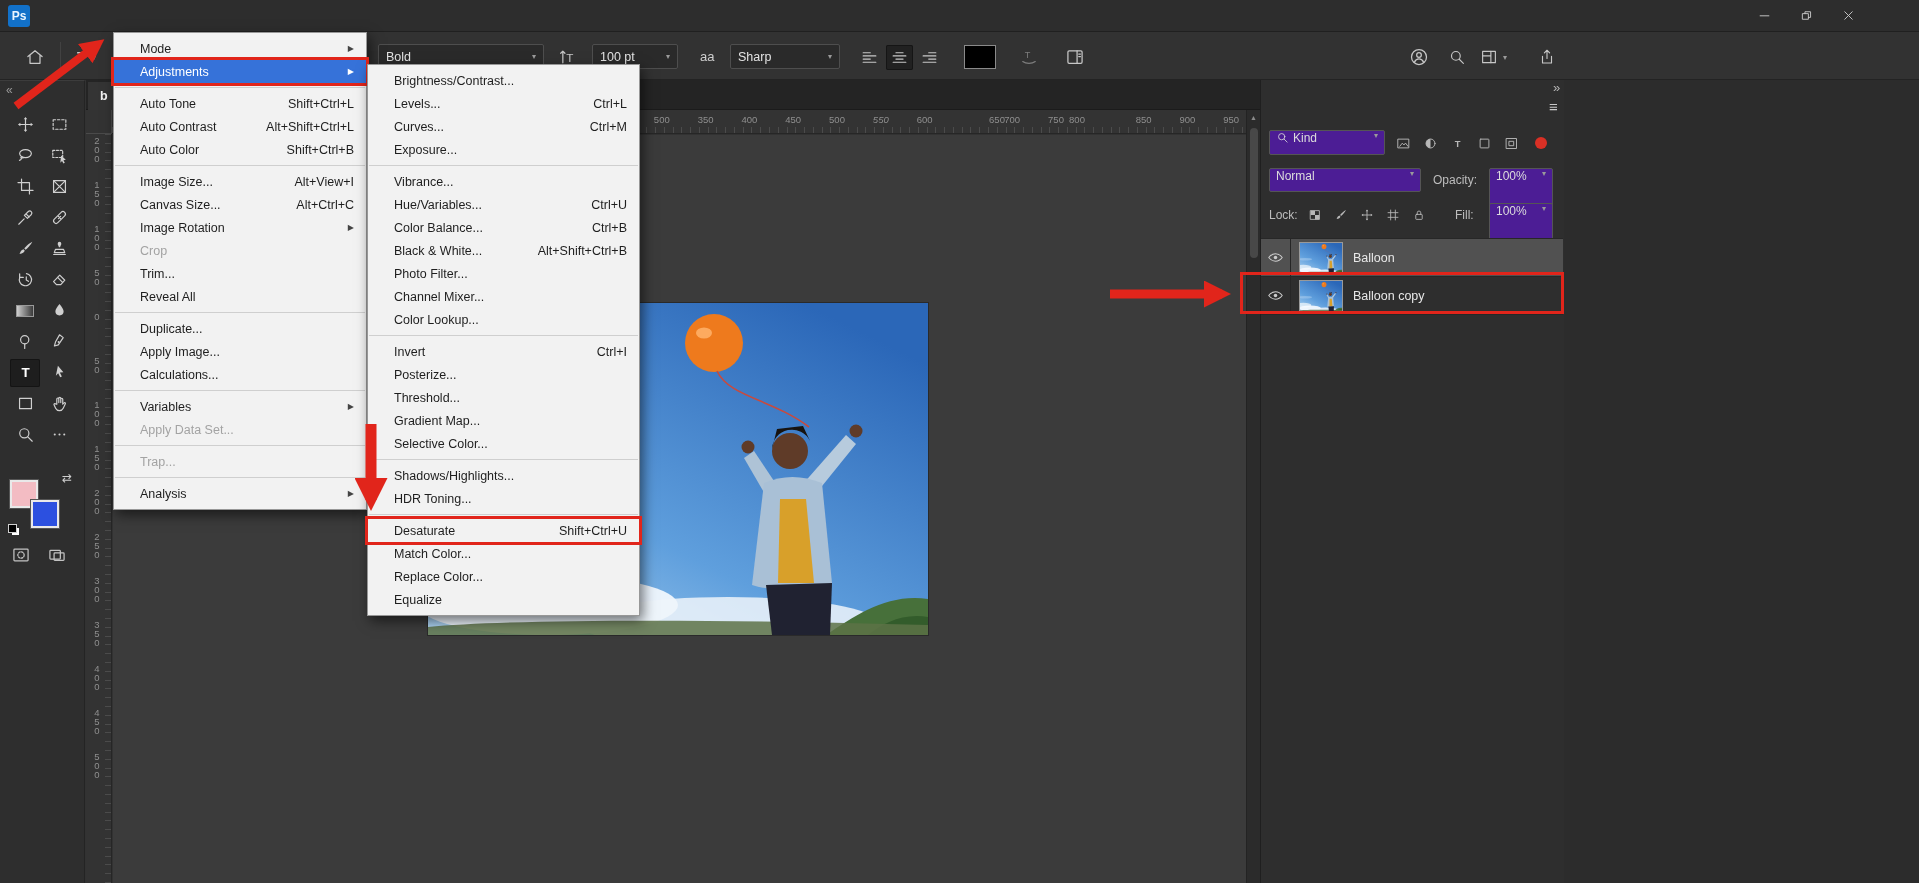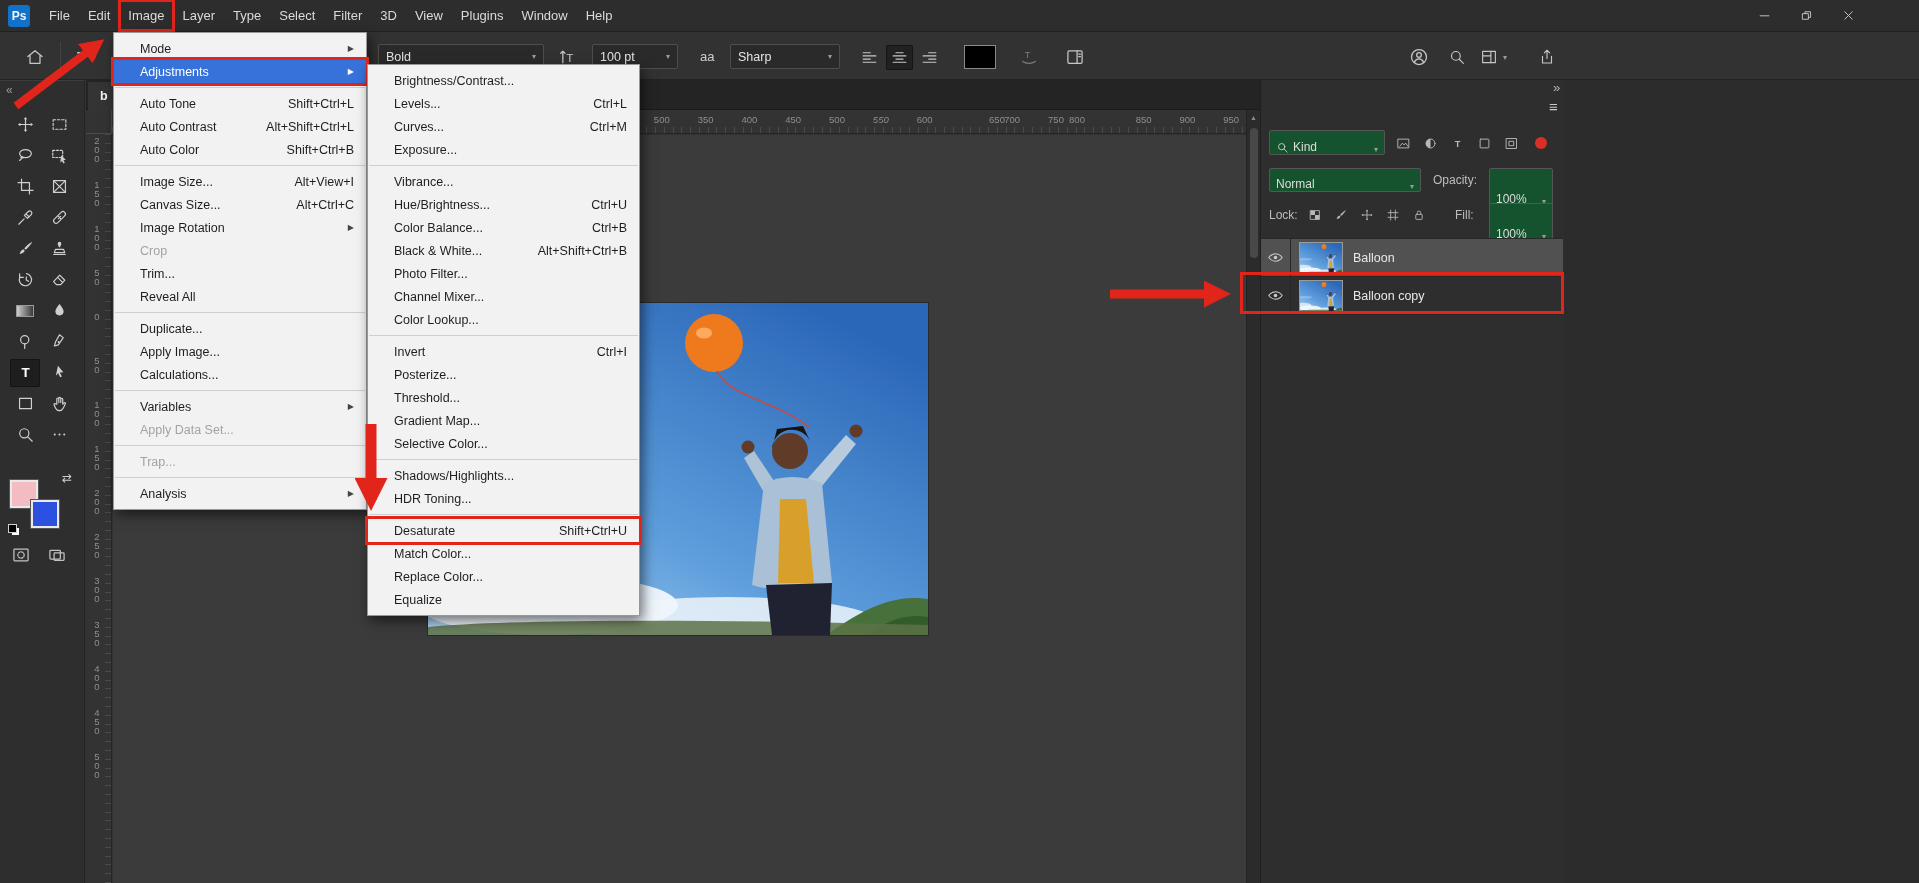--- a/index.html
+++ b/index.html
@@ -75,22 +75,22 @@
   .vthumb{position:absolute;left:3px;top:18px;width:8px;height:130px;background:#484848;border-radius:4px}
 
   
   .panels{position:absolute;left:1260px;top:80px;width:659px;height:803px;background:#2e2e2e;border-left:1px solid #1f1f1f;z-index:3}
   .panels-extra{position:absolute;left:303px;top:0;right:0;bottom:0;background:#2c2c2c}
   .pcollapse{position:absolute;left:292px;top:0;color:#b5b5b5;font-size:13px}
   .ptabs{position:absolute;left:10px;top:16px;display:flex;height:27px}
   .ptab{padding:0 8px;font-size:12.5px;color:#b5b5b5;display:flex;align-items:center;border-right:1px solid #252525;white-space:nowrap}
   .ptab.active{background:#474747;color:#f2f2f2;border-right:none}
   .pmenu{position:absolute;left:288px;top:18px;color:#c8c8c8;font-size:15px}
-  .combo2{position:absolute;height:25px;background:#14532d;border:1px solid #555;border-radius:2px;
-          display:flex;align-items:flex-end;padding:0 6px;font-size:12px;color:#dcdcdc}
+  .combo2{position:absolute;height:25px;background:#4c1d95;border:1px solid #555;border-radius:2px;
+          display:flex;align-items:flex-start;padding:0 6px;font-size:12px;color:#dcdcdc}
   .combo2 .chev{margin-left:auto;padding-left:6px}
   .kind{left:8px;top:50px;width:116px;gap:4px}
   .blend{left:8px;top:88px;width:152px;height:24px}
   .small{width:64px;height:39px}
   .fbtns{position:absolute;left:130px;top:51px;display:flex;gap:3px}
   .fbtn{width:24px;height:24px;display:flex;align-items:center;justify-content:center;color:#b8b8b8}
   .fdot{position:absolute;left:274px;top:57px;width:12px;height:12px;border-radius:50%;background:#d93025}
   .plabel{position:absolute;font-size:12px;color:#bdbdbd}
   .lockbtns{position:absolute;left:44px;top:125px;display:flex;gap:6px}
   .lockbtn{width:20px;height:20px;display:flex;align-items:center;justify-content:center;color:#b8b8b8}
@@ -120,34 +120,20 @@
   .rbox{position:absolute;border:3px solid var(--red);z-index:120;pointer-events:none}
   #rboxLayer{left:1240px;top:272px;width:324px;height:42px}
 </style>
 </head>
 <body>
 
 <div class="app">
 
   <header class="menubar">
     <div class="ps-logo">Ps</div>
-    <nav class="menus">
-        <div class="menu-item">File</div>
-        <div class="menu-item">Edit</div>
-        <div class="menu-item annotated">Image</div>
-        <div class="menu-item">Layer</div>
-        <div class="menu-item">Type</div>
-        <div class="menu-item">Select</div>
-        <div class="menu-item">Filter</div>
-        <div class="menu-item">3D</div>
-        <div class="menu-item">View</div>
-        <div class="menu-item">Plugins</div>
-        <div class="menu-item">Window</div>
-        <div class="menu-item">Help</div>
-      </nav>
     <div class="win-controls">
       <span class="wc">
           <svg viewBox="0 0 24 24" width="15" height="15" fill="none" stroke="currentColor" stroke-width="1.5" stroke-linecap="round" stroke-linejoin="round">
             <path d="M5 12.5h14"></path>
           </svg>
         </span>
       <span class="wc">
           <svg viewBox="0 0 24 24" width="15" height="15" fill="none" stroke="currentColor" stroke-width="1.5" stroke-linecap="round" stroke-linejoin="round">
             <rect x="6" y="9" width="9" height="9"></rect>
             <path d="M9.5 9V6h9v9h-3.5"></path>
@@ -733,21 +719,21 @@
         <span class="sc">Ctrl+M</span>
       </div>
       <div class="dd-item">
         <span class="lab">Exposure...</span>
       </div>
       <div class="menu-sep"></div>
       <div class="dd-item">
         <span class="lab">Vibrance...</span>
       </div>
       <div class="dd-item">
-        <span class="lab">Hue/Brightness...</span>
+        <span class="lab">Hue/Variables...</span>
         <span class="sc">Ctrl+U</span>
       </div>
       <div class="dd-item">
         <span class="lab">Color Balance...</span>
         <span class="sc">Ctrl+B</span>
       </div>
       <div class="dd-item">
         <span class="lab">Black &amp; White...</span>
         <span class="sc">Alt+Shift+Ctrl+B</span>
       </div>

